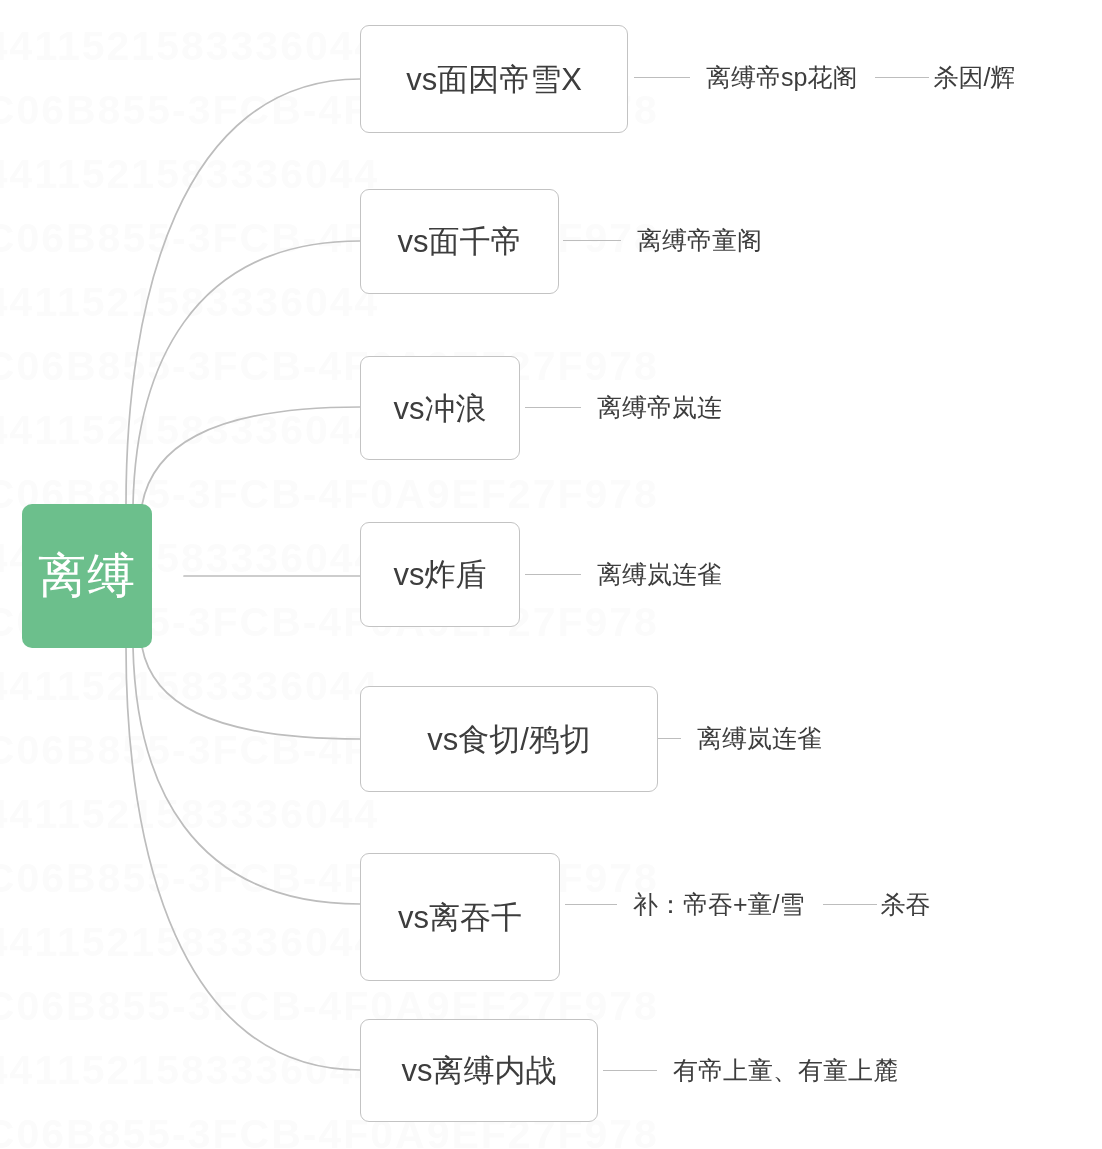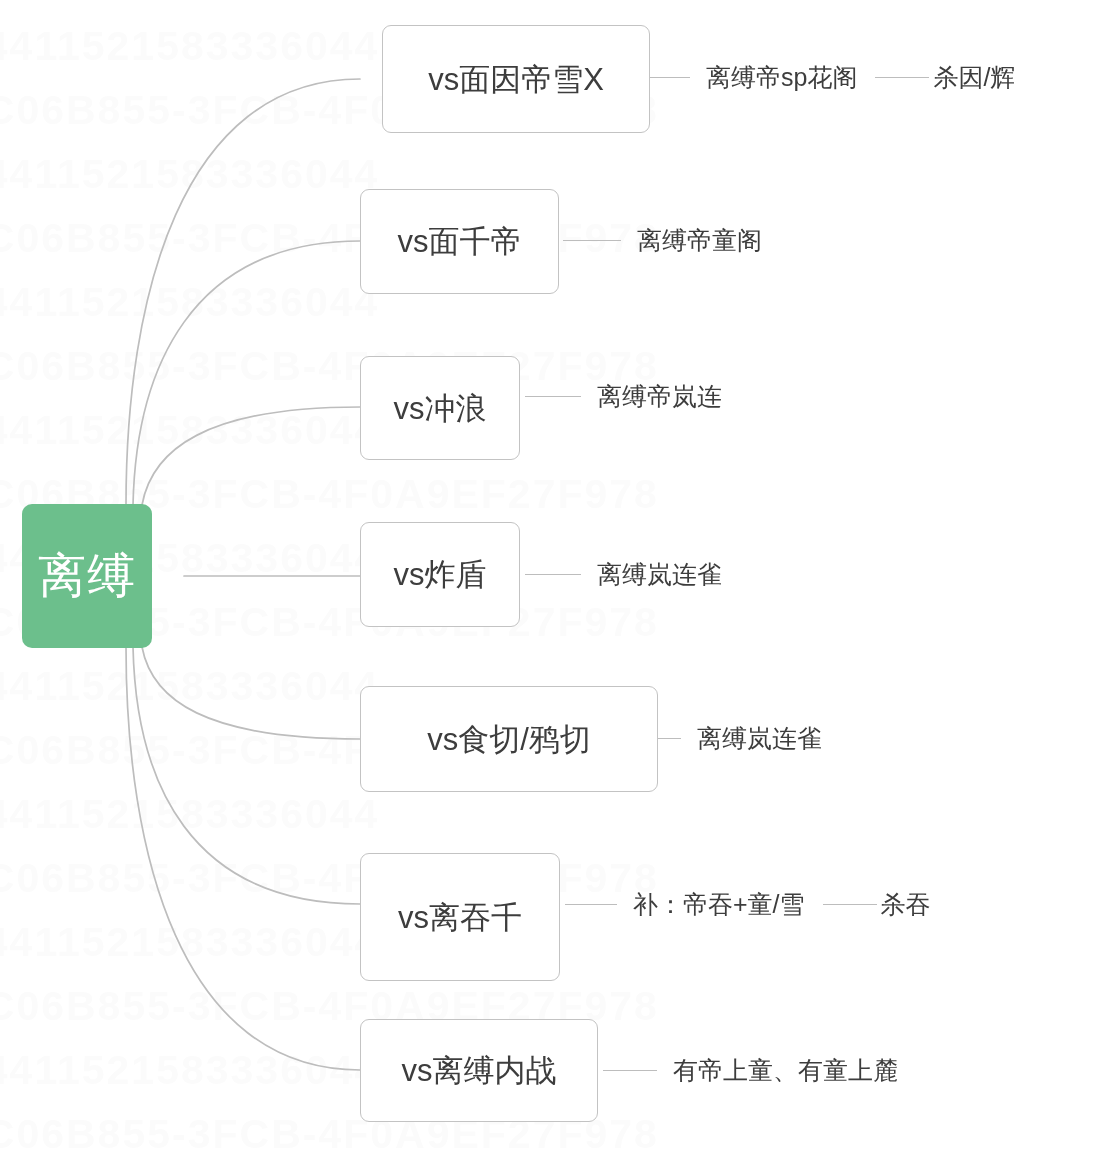--- a/index.html
+++ b/index.html
@@ -142,42 +142,42 @@
       <path d="M 142 647 C 152 700 205 739 360 739"></path>
       <path d="M 133 647 C 136 782 190 904 360 904"></path>
       <path d="M 126 647 C 126 852 180 1070 360 1070"></path>
     </g>
   </svg>
 
   <div id="root-node">
     <span class="root-label">离缚</span>
   </div>
 
-  <div class="node" style="left:360px; top:25px; width:268px; height:108px;margin-left:22px;">
+  <div class="node" style="left:360px; top:25px; width:268px; height:108px;">
     <span class="node-label">vs面因帝雪X</span>
   </div>
   <div class="leaf" style="left:634px; top:65px;">
     <span class="stub" style="width:56px;"></span>
     <span class="leaf-text" style="margin-left:16px;">离缚帝sp花阁</span>
     <span class="stub" style="width:54px; margin-left:18px;"></span>
     <span class="leaf-text" style="margin-left:4px;">杀因/辉</span>
   </div>
 
   <div class="node" style="left:360px; top:189px; width:199px; height:105px;">
     <span class="node-label">vs面千帝</span>
   </div>
   <div class="leaf" style="left:563px; top:228px;">
     <span class="stub" style="width:58px;"></span>
     <span class="leaf-text" style="margin-left:16px;">离缚帝童阁</span>
   </div>
 
   <div class="node" style="left:360px; top:356px; width:160px; height:104px;">
     <span class="node-label">vs冲浪</span>
   </div>
-  <div class="leaf" style="left:525px; top:384px;">
+  <div class="leaf" style="left:525px; top:395px;">
     <span class="stub" style="width:56px;"></span>
     <span class="leaf-text" style="margin-left:16px;">离缚帝岚连</span>
   </div>
 
   <div class="node" style="left:360px; top:522px; width:160px; height:105px;">
     <span class="node-label">vs炸盾</span>
   </div>
   <div class="leaf" style="left:525px; top:562px;">
     <span class="stub" style="width:56px;"></span>
     <span class="leaf-text" style="margin-left:16px;">离缚岚连雀</span>

